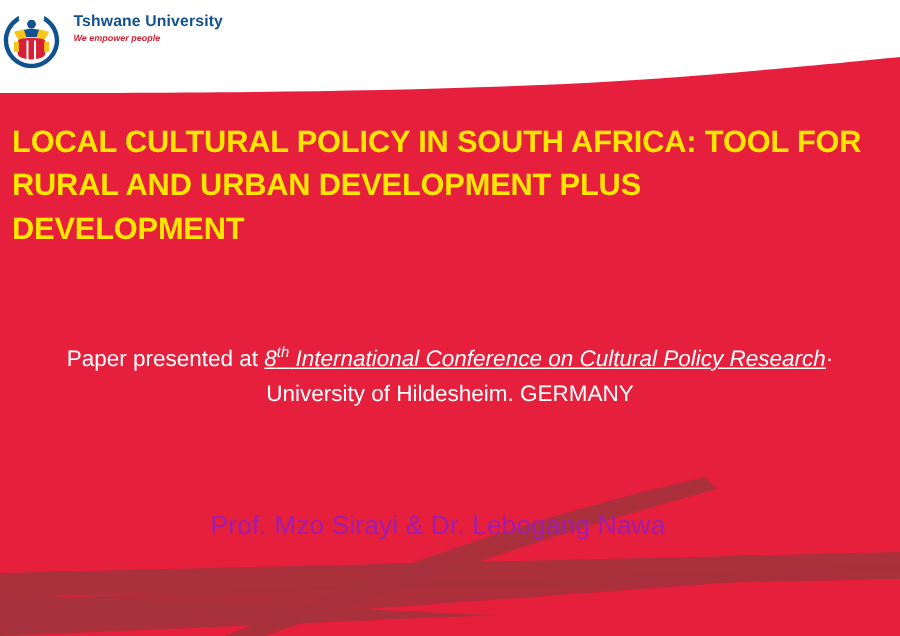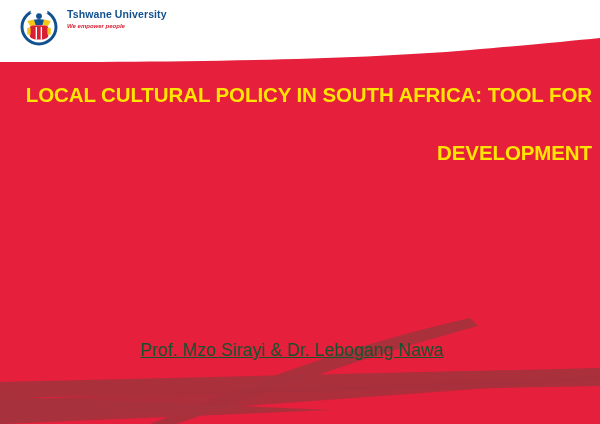--- a/index.html
+++ b/index.html
@@ -28,21 +28,21 @@
   
   .header {
     position: absolute;
     left: 0; top: 0;
     width: 600px;
     height: 62px;
     z-index: 5;
   }
   .logo-block {
     position: absolute;
-    left: 18px;
+    left: 0;
     top: 6px;
     display: flex;
     align-items: flex-start;
     justify-content: space-between;
   }
   .logo-mark {
     width: 42px;
     height: 42px;
     flex: 0 0 42px;
   }
@@ -68,21 +68,21 @@
     margin-top: 2px;
     white-space: nowrap;
   }
 
   
   .title {
     position: absolute;
     left: 8px;
     top: 80px;
     width: 584px;
-    text-align: right;
+    text-align: left;
     color: #ffe600;
     font-family: "Liberation Sans", sans-serif;
     font-weight: bold;
     font-size: 20.5px;
     line-height: 1.42;
     letter-spacing: -0.1px;
     z-index: 6;
   }
 
   
@@ -108,26 +108,25 @@
     line-height: 0;
   }
 
   
   .authors {
     position: absolute;
     left: 0;
     top: 340px;
     width: 584px;
     text-align: center;
-    color: #14532d;
+    color: #a21caf;
     font-family: "Liberation Sans", sans-serif;
     font-size: 17.5px;
     letter-spacing: 0.1px;
     z-index: 6;
-    text-decoration: underline;
   }
 
   
   .swoosh-layer {
     position: absolute;
     left: 0; top: 0;
     width: 600px; height: 424px;
     z-index: 2;
     pointer-events: none;
   }
@@ -180,22 +179,26 @@
 
       <div class="logo-text">
         <div class="logo-line1">Tshwane University</div>
         <div class="logo-tagline">We empower people</div>
       </div>
     </div>
   </div>
 
   <div class="title">
     <span>LOCAL CULTURAL POLICY IN SOUTH AFRICA: TOOL FOR</span><br>
-    <br>
+    <span>RURAL AND URBAN DEVELOPMENT PLUS</span><br>
     <span>DEVELOPMENT</span>
   </div>
 
   <div class="subtitle">
+    <div>
+      <span>Paper  presented at </span><span class="conf-name"><span>8</span><sup>th</sup><span> International Conference on Cultural Policy Research</span></span><span>·</span>
+    </div>
+    <div>University of Hildesheim. GERMANY</div>
   </div>
 
   <div class="authors">Prof. Mzo Sirayi &amp; Dr. Lebogang Nawa</div>
 
 </div>
 
 </body></html>

